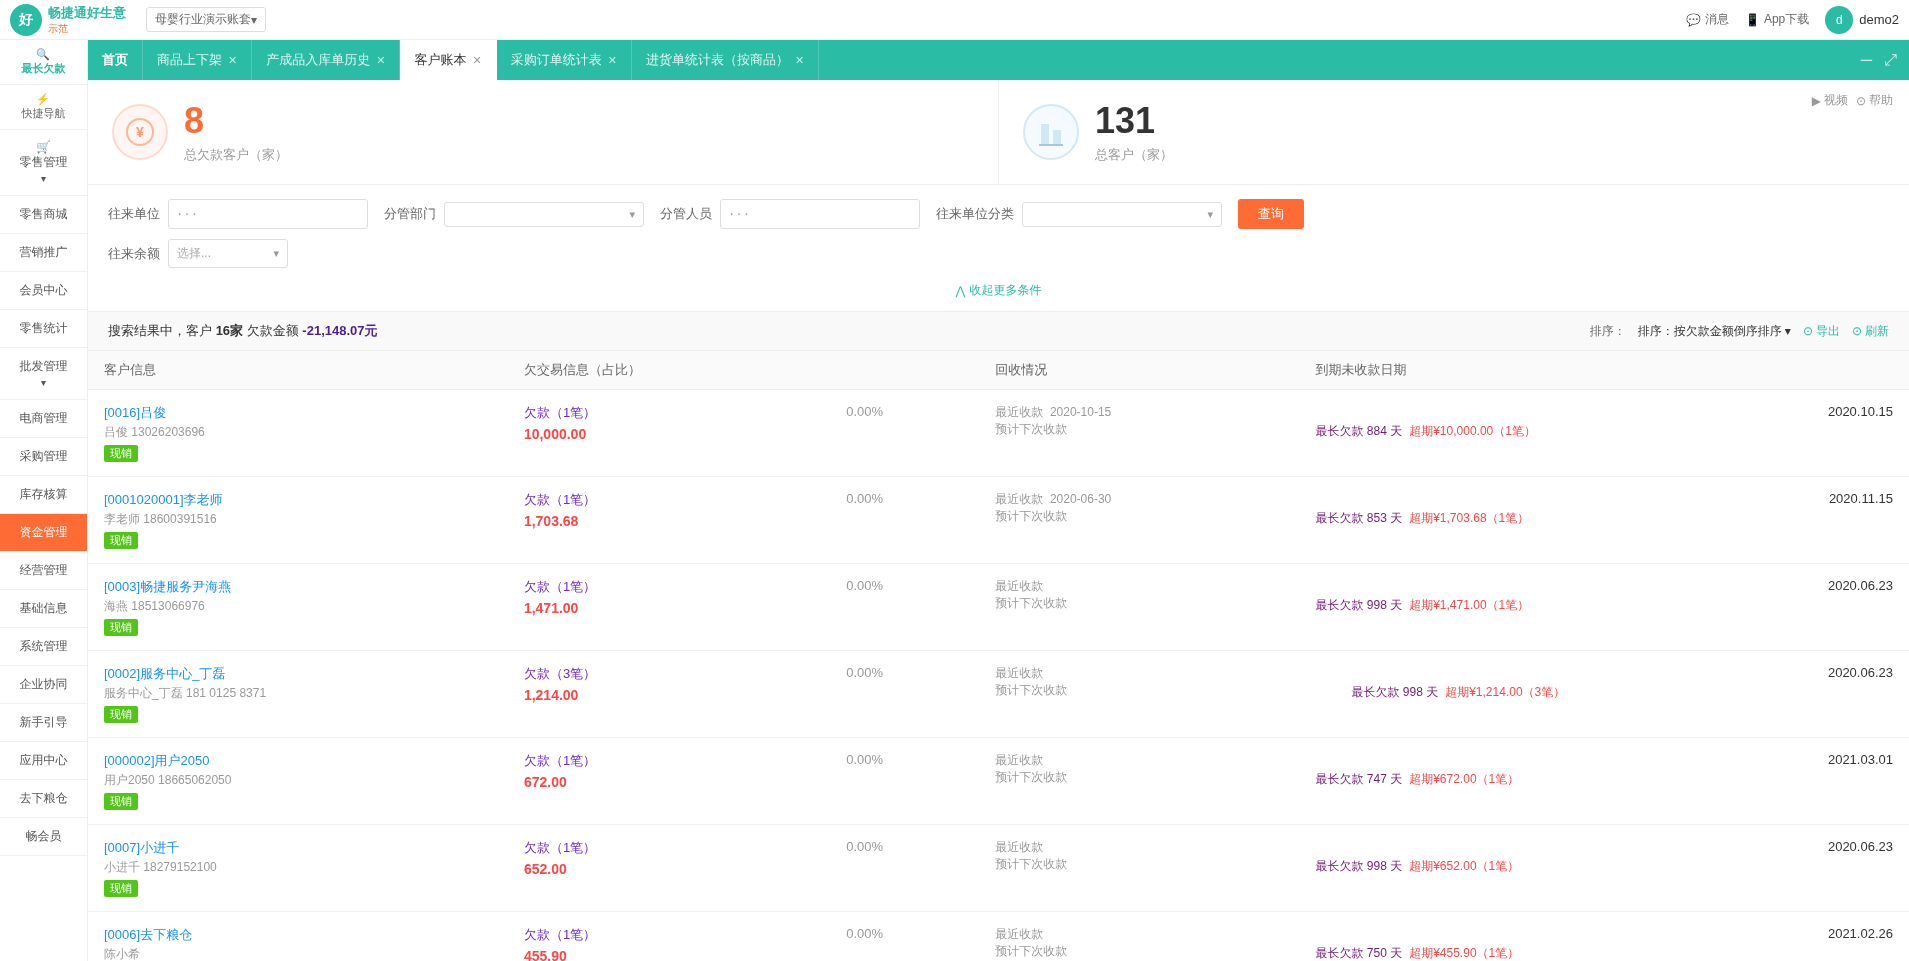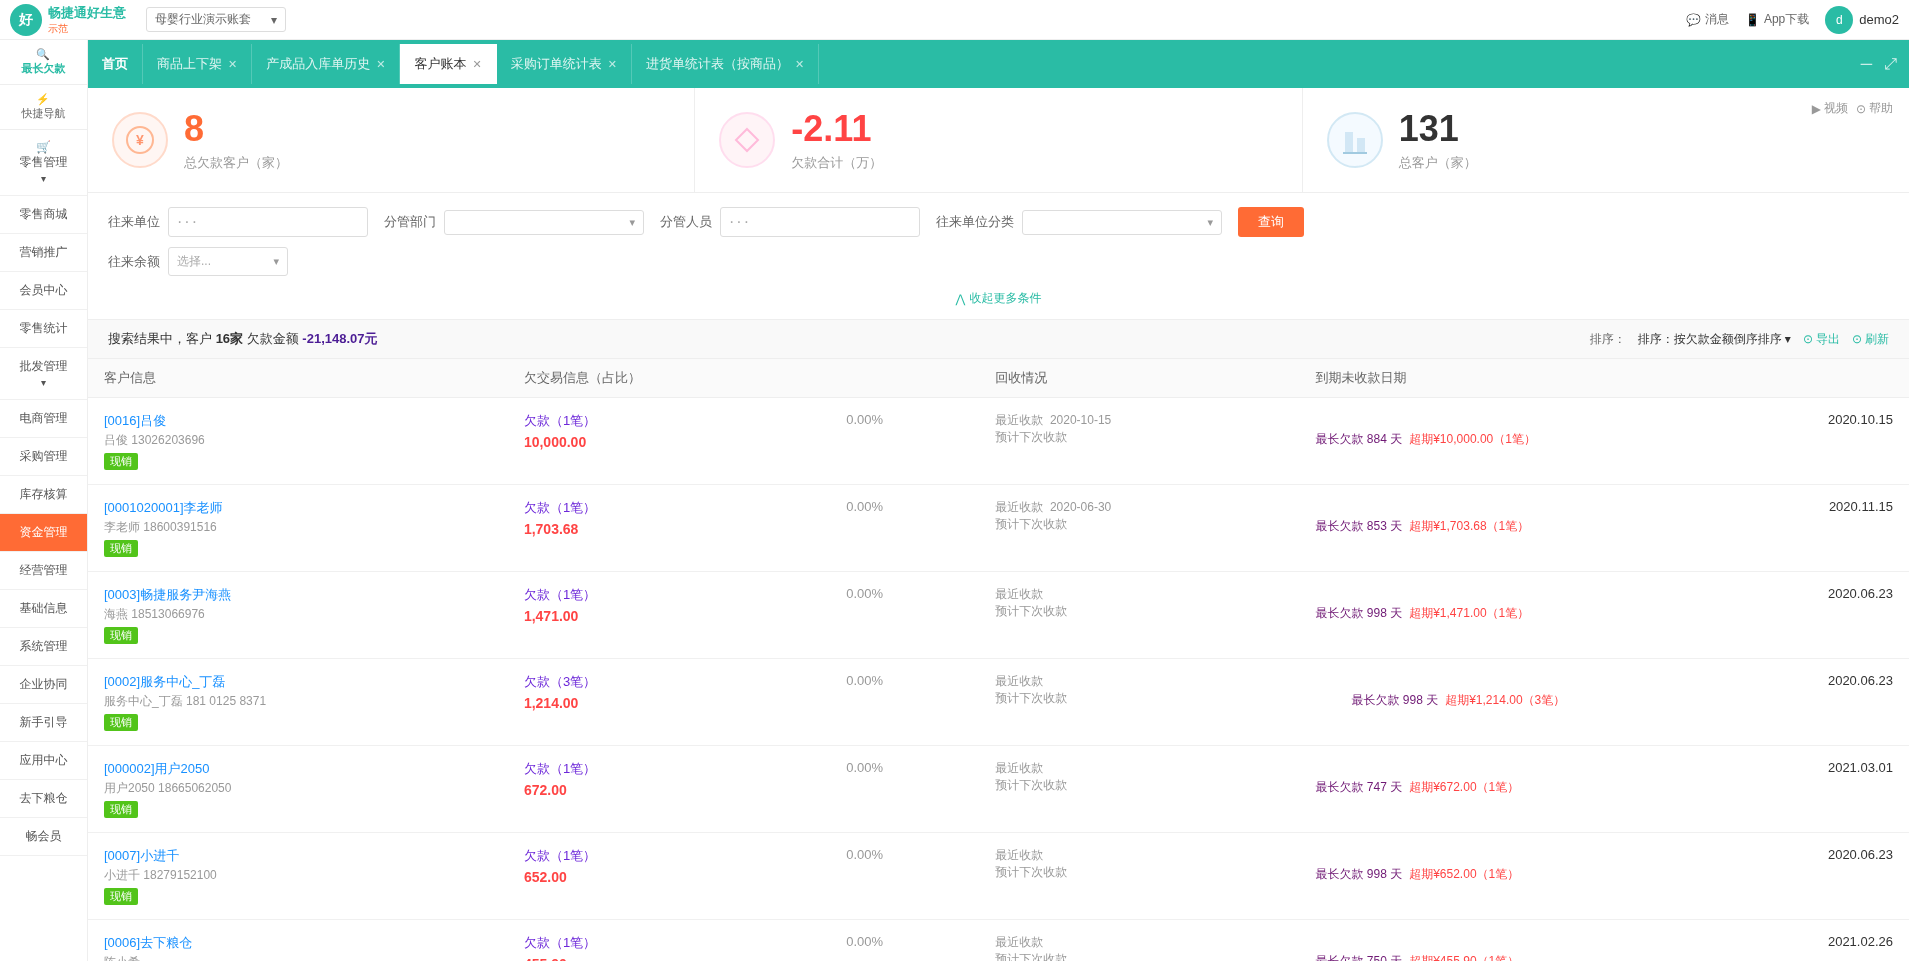--- a/index.html
+++ b/index.html
@@ -4,28 +4,28 @@
   <style>
     * { box-sizing: border-box; margin: 0; padding: 0; }
     body { font-family: 'Microsoft YaHei', Arial, sans-serif; font-size: 13px; background: #f5f5f5; color: #333; overflow: hidden; height: 961px; }
 
     
     .app-container { display: flex; flex-direction: column; height: 961px; }
     .top-bar { display: flex; align-items: center; background: #fff; height: 40px; padding: 0 10px; border-bottom: 1px solid #eee; flex-shrink: 0; }
     .main-layout { display: flex; flex: 1; overflow: hidden; }
     .sidebar { width: 88px; background: #fff; border-right: 1px solid #eee; flex-shrink: 0; overflow-y: auto; }
     .content-area { flex: 1; display: flex; flex-direction: column; overflow: hidden; }
-    .tab-bar { background: #2abca5; display: flex; align-items: center; height: 48px; flex-shrink: 0; }
+    .tab-bar { background: #2abca5; display: flex; align-items: center; height: 40px; flex-shrink: 0; }
     .main-content { flex: 1; overflow-y: auto; background: #f5f5f5; padding: 0; }
 
     
     .logo-area { display: flex; align-items: center; gap: 6px; margin-right: 20px; }
     .logo-icon { width: 32px; height: 32px; background: #2abca5; border-radius: 50%; display: flex; align-items: center; justify-content: center; color: white; font-size: 14px; font-weight: bold; }
     .logo-text { font-size: 13px; color: #2abca5; font-weight: bold; }
-    .company-selector { display: flex; align-items: center; gap: 20px; font-size: 12px; color: #666; cursor: pointer; border: 1px solid #ddd; padding: 3px 8px; border-radius: 3px; }
+    .company-selector { display: flex; align-items: center; gap: 0; font-size: 12px; color: #666; cursor: pointer; border: 1px solid #ddd; padding: 3px 8px; border-radius: 3px; }
     .top-right { margin-left: auto; display: flex; align-items: center; gap: 16px; }
     .top-action { display: flex; align-items: center; gap: 4px; font-size: 12px; color: #666; cursor: pointer; }
     .avatar { width: 28px; height: 28px; border-radius: 50%; background: #2abca5; display: flex; align-items: center; justify-content: center; color: white; font-size: 12px; }
 
     
     .sidebar-search { padding: 8px 6px; font-size: 11px; color: #666; text-align: center; border-bottom: 1px solid #eee; cursor: pointer; }
     .sidebar-quick-nav { padding: 8px 6px; font-size: 11px; color: #666; text-align: center; cursor: pointer; border-bottom: 1px solid #eee; }
     .sidebar-item { padding: 10px 6px; font-size: 12px; color: #555; text-align: center; cursor: pointer; border-bottom: 1px solid #f0f0f0; position: relative; }
     .sidebar-item.active { background: #ff6b35; color: white; }
     .sidebar-item .arrow { font-size: 10px; }
@@ -240,31 +240,20 @@
                 <circle cx="14" cy="14" r="13" stroke="#ff9966" stroke-width="2" fill="none"></circle>
                 <text x="14" y="19" text-anchor="middle" fill="#ff6b35" font-size="14" font-weight="bold">¥</text>
               </svg>
             </div>
             <div>
               <div class="stat-value orange">8</div>
               <div class="stat-label">总欠款客户（家）</div>
             </div>
           </div>
           <div class="stat-card">
-            <div class="stat-icon pink">
-              <svg width="28" height="28" viewBox="0 0 28 28" fill="none">
-                <polygon points="14,3 25,14 14,25 3,14" stroke="#ff9ecb" stroke-width="2" fill="none"></polygon>
-              </svg>
-            </div>
-            <div>
-              <div class="stat-value red">-2.11</div>
-              <div class="stat-label">欠款合计（万）</div>
-            </div>
-          </div>
-          <div class="stat-card">
             <div class="stat-top-right">
               <span>
                 <span>▶</span>
                 <span>视频</span>
               </span>
               <span>
                 <span>⊙</span>
                 <span>帮助</span>
               </span>
             </div>

